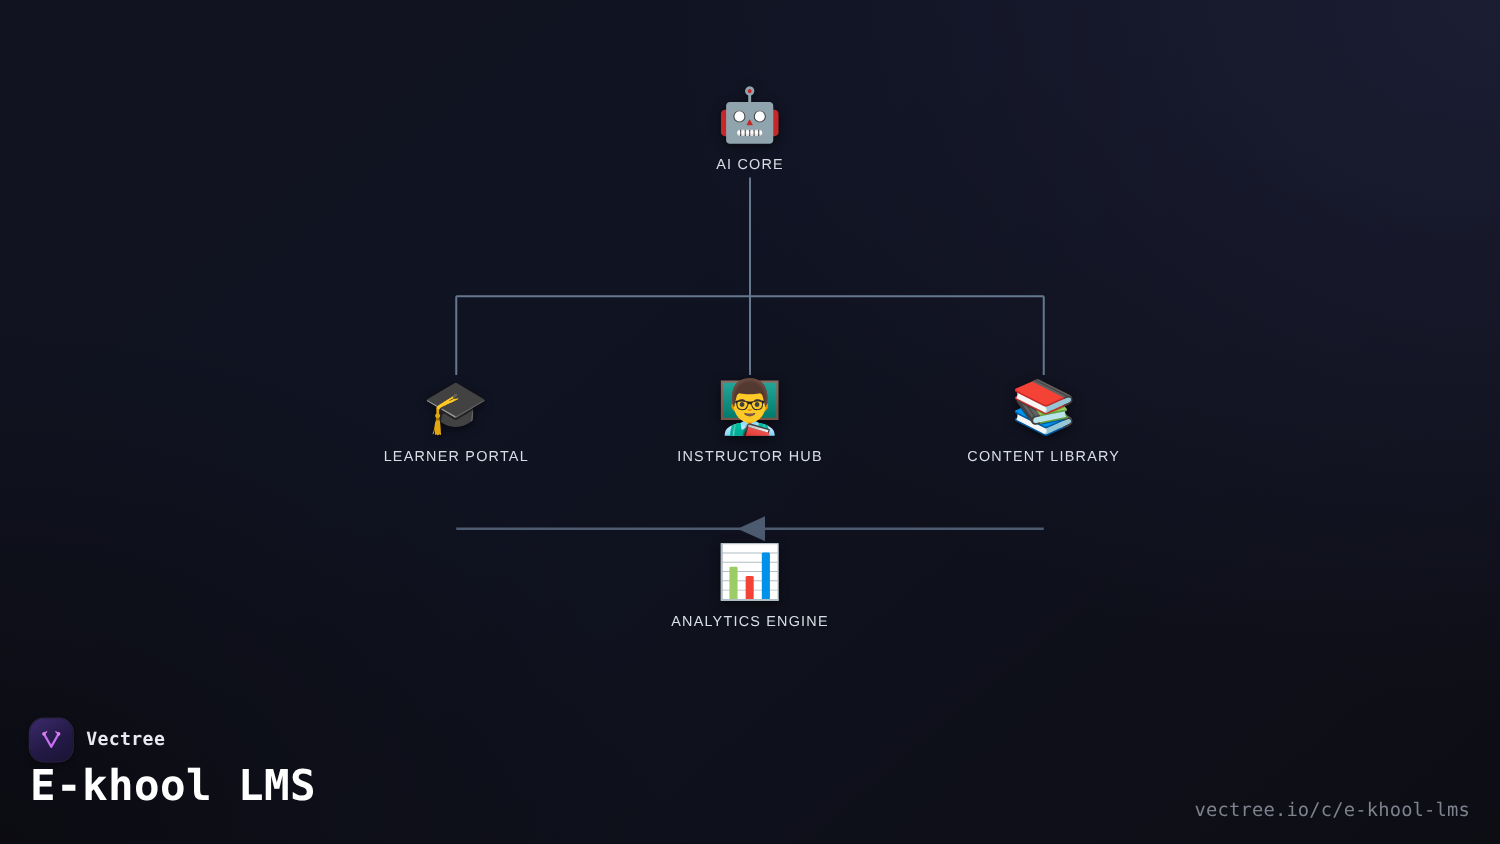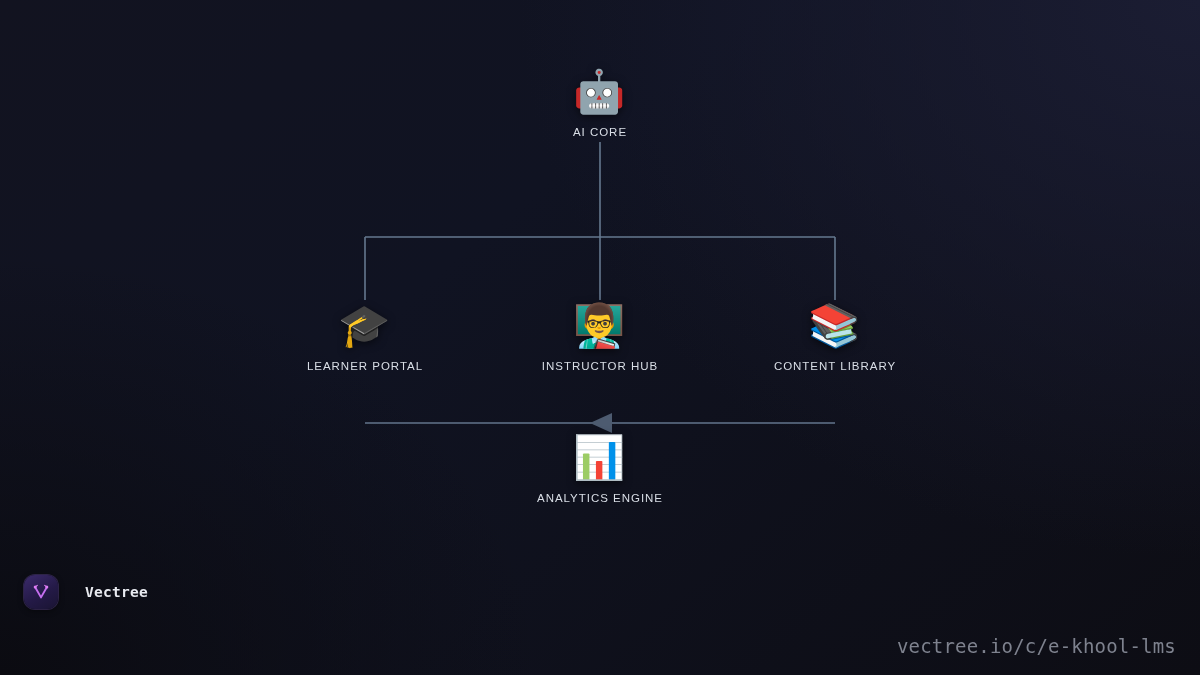--- a/index.html
+++ b/index.html
@@ -50,21 +50,21 @@
 
   
   #footer {
     position:absolute;
     left:0; right:0; bottom:0;
     height:110px;
   }
   #brand {
     position:absolute;
     left:24px; top:10px;
-    display:flex; align-items:center; gap:27px;
+    display:flex; align-items:center; gap:11px;
   }
   #brand-logo {
     width:34px; height:34px;
     border-radius:11px;
     background:linear-gradient(150deg,#3b2a6b 0%,#241a47 55%,#1a1433 100%);
     box-shadow:0 0 0 1px rgba(150,110,230,.25), 0 2px 6px rgba(0,0,0,.45);
     display:flex; align-items:center; justify-content:center;
   }
   #brand-name {
     font-family:"DejaVu Sans Mono", monospace;
@@ -80,21 +80,21 @@
     font-size:34px;
     font-weight:bold;
     color:#ffffff;
     letter-spacing:.01em;
     white-space:nowrap;
   }
   #site-url {
     position:absolute;
     right:24px; bottom:18px;
     font-family:"DejaVu Sans Mono", monospace;
-    font-size:19px;
+    font-size:15px;
     color:#7e828e;
     letter-spacing:.01em;
     white-space:nowrap;
   }
 </style>
 </head>
 <body>
 
 <div id="stage">
 
@@ -144,17 +144,18 @@
         <svg width="22" height="22" viewBox="0 0 22 22">
           <path d="M5.2 6.2 L11 16.4 L16.8 6.2" fill="none" stroke="#c56ff0" stroke-width="1.9" stroke-linecap="round" stroke-linejoin="round"></path>
           <circle cx="5.2" cy="6.0" r="1.5" fill="#e07ff5"></circle>
           <circle cx="16.8" cy="6.0" r="1.5" fill="#e07ff5"></circle>
           <path d="M5.2 6.0 L7.3 4.4 M16.8 6.0 L14.7 4.4" stroke="#e07ff5" stroke-width="1.1" stroke-linecap="round"></path>
         </svg>
       </div>
       <span id="brand-name">Vectree</span>
     </div>
 
+    <div id="page-title">E-khool LMS</div>
 
     <div id="site-url">vectree.io/c/e-khool-lms</div>
   </div>
 
 </div>
 
 </body></html>

